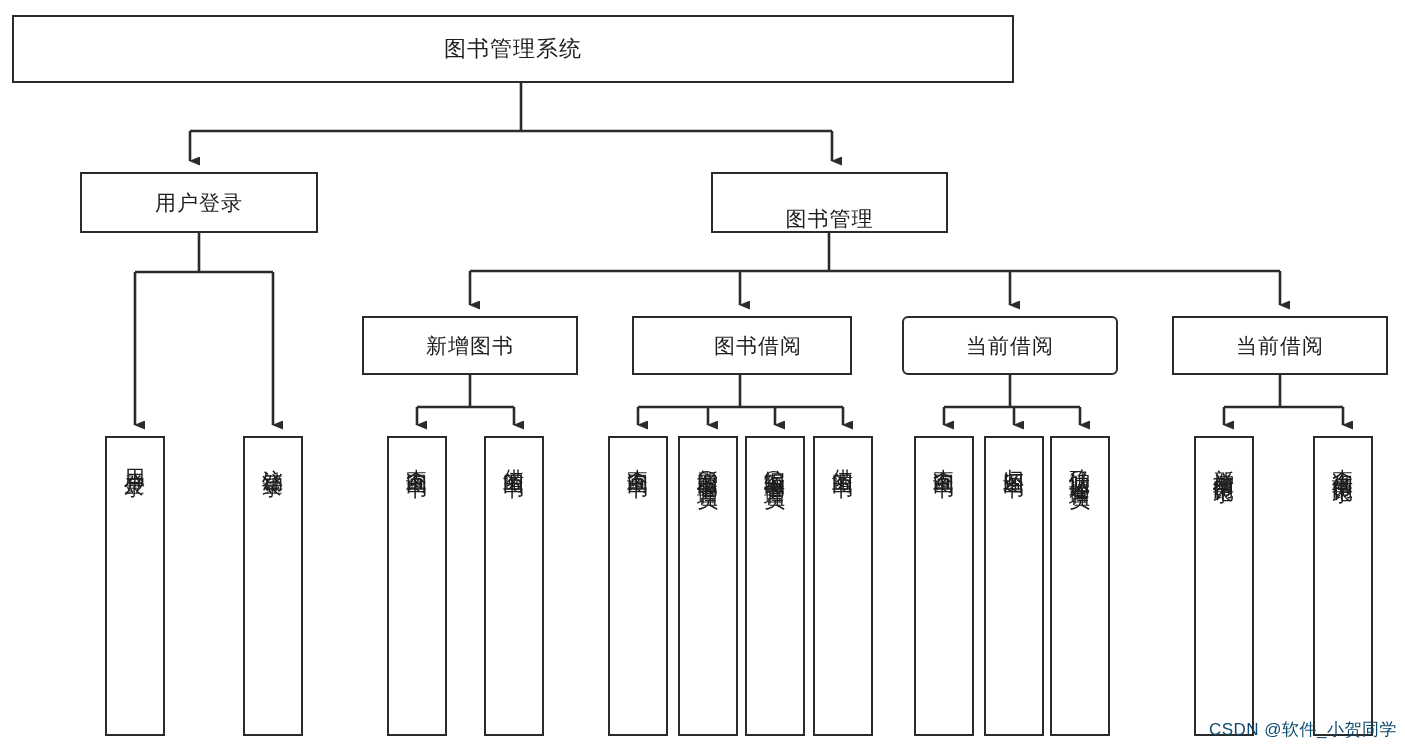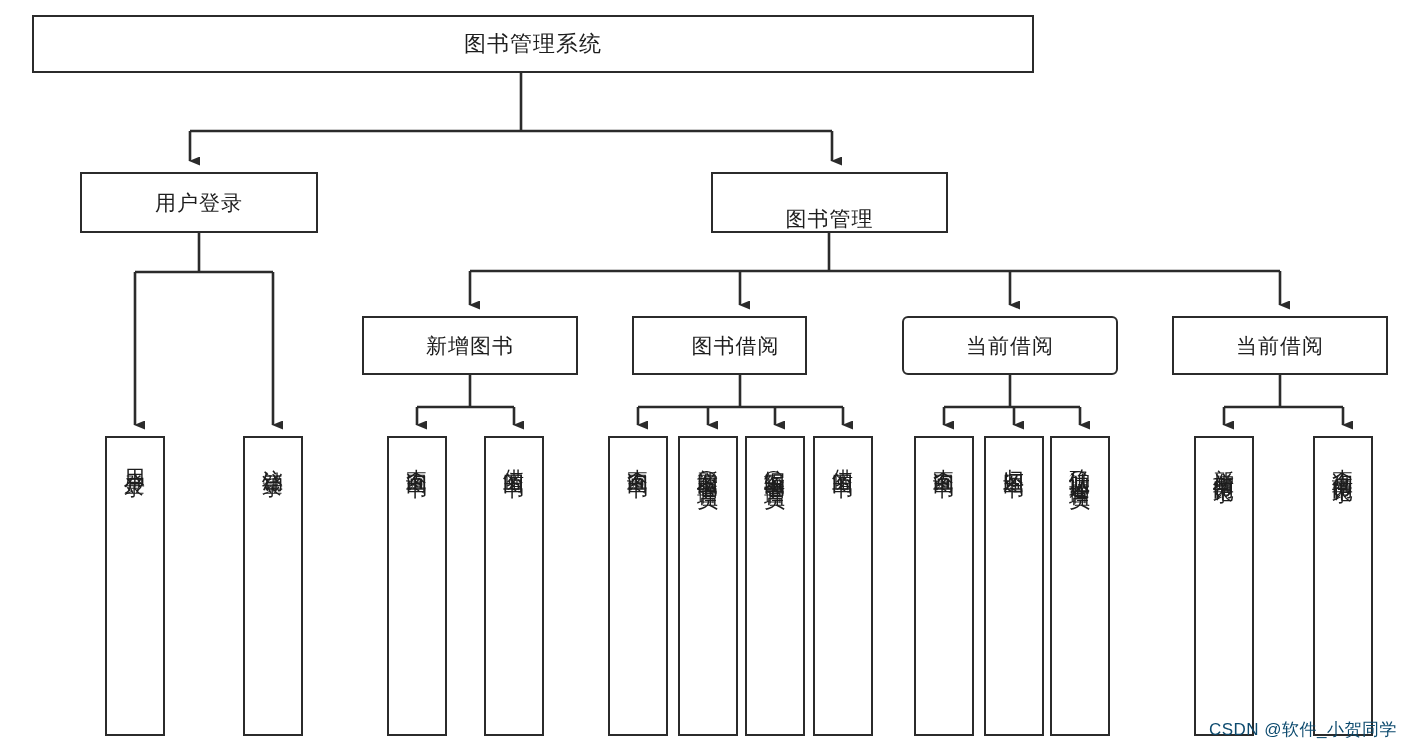--- a/index.html
+++ b/index.html
@@ -124,35 +124,35 @@
       <path d="M1014,407 L1014,425" marker-end="url(#arrowhead)"></path>
       <path d="M1080,407 L1080,425" marker-end="url(#arrowhead)"></path>
 
       <path d="M1280,375 L1280,407"></path>
       <path d="M1224,407 L1343,407"></path>
       <path d="M1224,407 L1224,425" marker-end="url(#arrowhead)"></path>
       <path d="M1343,407 L1343,425" marker-end="url(#arrowhead)"></path>
     </g>
   </svg>
 
-  <div class="node horiz root" style="left:32px; top:15px; width:1002px; height:58px;">
+  <div class="node horiz root" style="left:12px; top:15px; width:1002px; height:68px;">
     <span>图书管理系统</span>
   </div>
 
   <div class="node horiz" style="left:80px; top:172px; width:238px; height:61px;">
     <span>用户登录</span>
   </div>
   <div class="node horiz" style="left:711px; top:172px; width:237px; height:61px;align-items:flex-end;">
     <span>图书管理</span>
   </div>
 
   <div class="node horiz" style="left:362px; top:316px; width:216px; height:59px;">
     <span>新增图书</span>
   </div>
-  <div class="node horiz" style="left:632px; top:316px; width:175px; height:59px;padding-left:32px;">
+  <div class="node horiz" style="left:632px; top:316px; width:220px; height:59px;padding-left:32px;">
     <span>图书借阅</span>
   </div>
   <div class="node horiz" style="left:902px; top:316px; width:216px; height:59px;border-radius:6px;">
     <span>当前借阅</span>
   </div>
   <div class="node horiz" style="left:1172px; top:316px; width:216px; height:59px;">
     <span>当前借阅</span>
   </div>
 
   <div class="node vert" style="left:105px; top:436px; width:60px; height:300px;">

